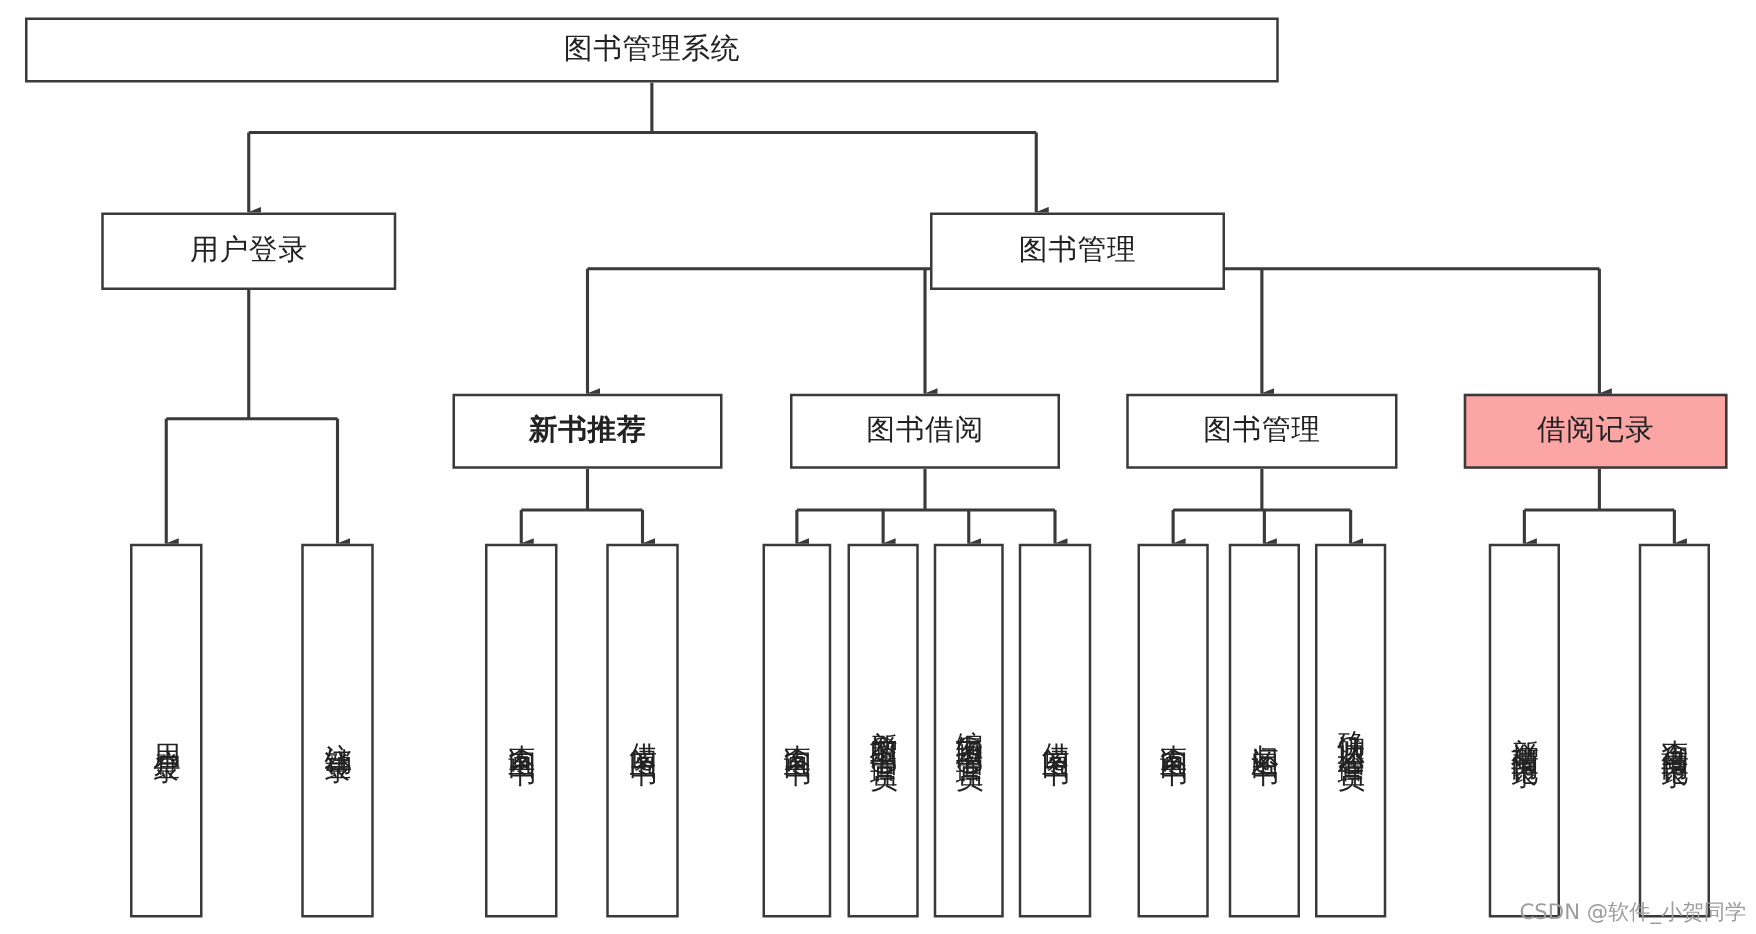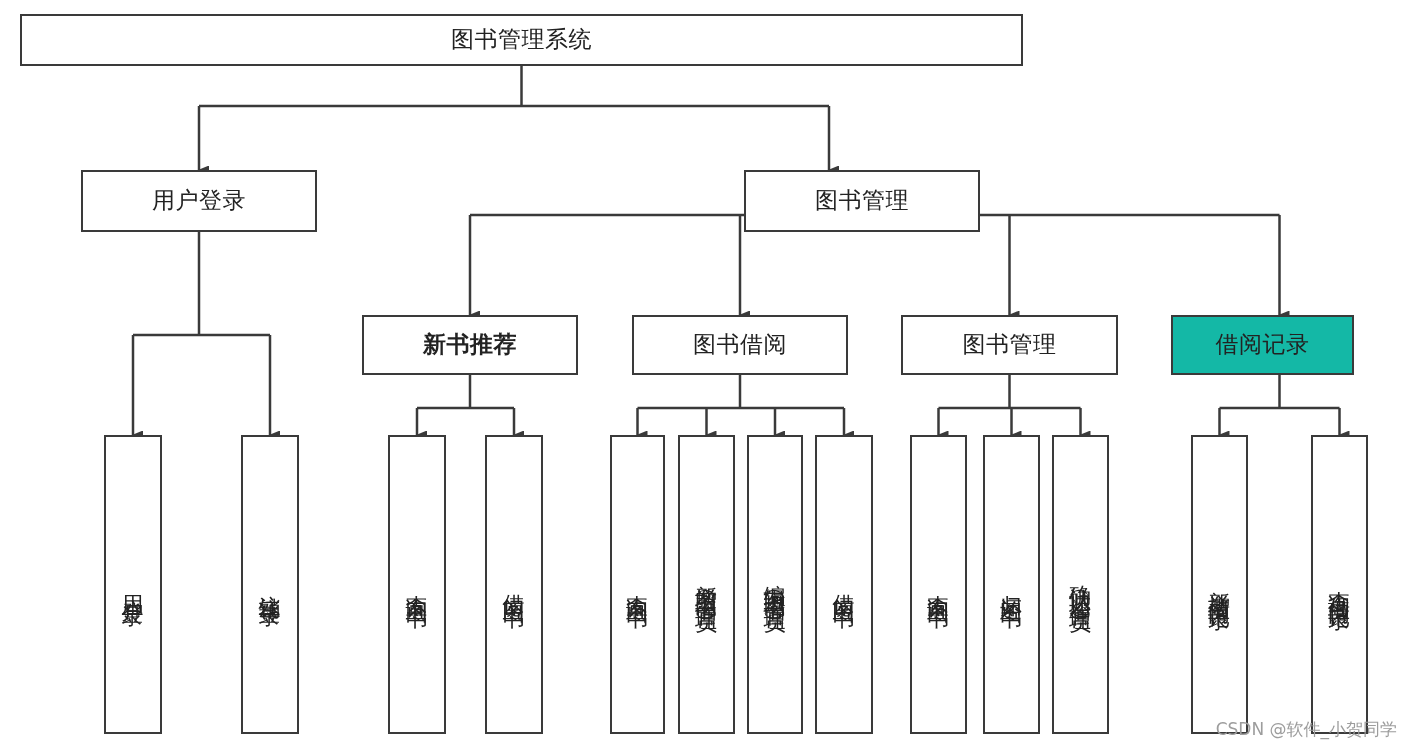--- a/index.html
+++ b/index.html
@@ -134,21 +134,21 @@
       </div>
       <div class="node horiz" style="left: 362px; top: 315px; width: 216px; height: 60px; border-color: rgb(58, 58, 58); background: rgb(255, 255, 255); font-weight: bold;">
         <span class="node-label" style="color: rgb(34, 34, 34);">新书推荐</span>
       </div>
       <div class="node horiz" style="left: 632px; top: 315px; width: 216px; height: 60px; border-color: rgb(58, 58, 58); background: rgb(255, 255, 255);">
         <span class="node-label" style="color: rgb(34, 34, 34);">图书借阅</span>
       </div>
       <div class="node horiz" style="left: 901px; top: 315px; width: 217px; height: 60px; border-color: rgb(58, 58, 58); background: rgb(255, 255, 255);">
         <span class="node-label" style="color: rgb(34, 34, 34);">图书管理</span>
       </div>
-      <div class="node horiz" style="left: 1171px; top: 315px; width: 183px; height: 60px; border-color: rgb(58, 58, 58); background: #14b8a6;">
+      <div class="node horiz" style="left: 1171px; top: 315px; width: 211px; height: 60px; border-color: rgb(58, 58, 58); background: #fca5a5;">
         <span class="node-label" style="color: rgb(34, 34, 34);">借阅记录</span>
       </div>
       <div class="node vert" style="left: 104px; top: 435px; width: 58px; height: 299px; border-color: rgb(58, 58, 58); background: rgb(255, 255, 255);">
         <span class="node-label" style="color: rgb(34, 34, 34);">用户登录</span>
       </div>
       <div class="node vert" style="left: 241px; top: 435px; width: 58px; height: 299px; border-color: rgb(58, 58, 58); background: rgb(255, 255, 255);">
         <span class="node-label" style="color: rgb(34, 34, 34);">注销登录</span>
       </div>
       <div class="node vert" style="left: 388px; top: 435px; width: 58px; height: 299px; border-color: rgb(58, 58, 58); background: rgb(255, 255, 255);">
         <span class="node-label" style="color: rgb(34, 34, 34);">查询图书</span>

